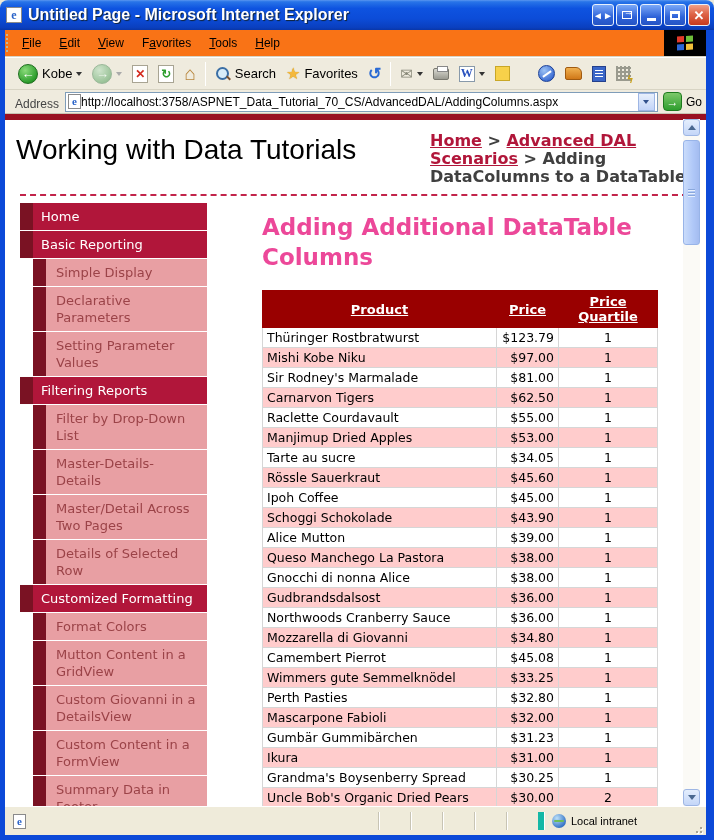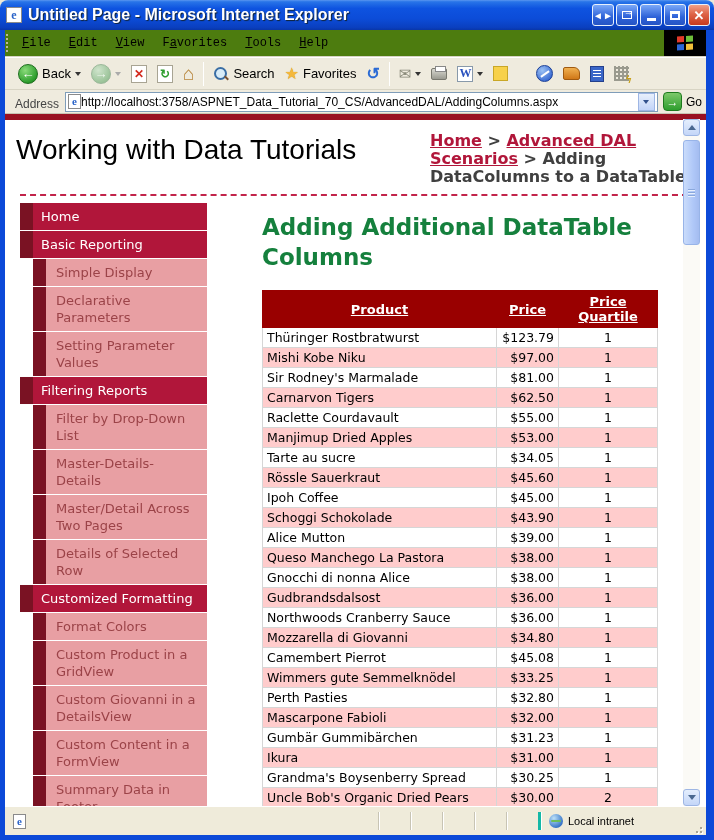--- a/index.html
+++ b/index.html
@@ -21,21 +21,21 @@
     background:linear-gradient(180deg,#7AA8F8,#2E62D8 60%,#2554C4); cursor:pointer; }
   .tb-ctl.close { background:linear-gradient(180deg,#F0A088,#DE6448 45%,#C63A1E); font-size:13px; }
   .tb-ctl .minglyph { display:block; width:9px; height:3px; background:#fff; margin-top:9px; }
   .tb-ctl .maxglyph { display:block; width:10px; height:9px; border:2px solid #fff; border-top-width:3px; }
   .tb-ctl .boxarrow { display:block; width:10px; height:8px; border:1px solid #fff; position:relative; }
   .tb-ctl .boxarrow:after { content:"→"; position:absolute; top:-5px; left:1px; font-size:9px; color:#fff; }
   
   .frame { height:810px; border-left:5px solid #0C49D8; border-right:8px solid #0C49D8;
     border-bottom:5px solid #0C49D8; background:#ECE9D8; }
   
-  .menubar { height:27px; display:flex; align-items:stretch; background:#4d7c0f; border-bottom:1px solid #D8D4C4;font-family:Liberation Mono, monospace; }
+  .menubar { height:27px; display:flex; align-items:stretch; background:#f97316; border-bottom:1px solid #D8D4C4; }
   .grip { width:5px; margin:4px 2px 4px 1px; border-left:2px dotted #BBB6A0; }
   .menu-items { display:flex; align-items:center; flex:1; }
   .menu-item { padding:3px 9px; font-size:12px; color:#000; cursor:default; }
   .menu-item u { text-decoration:underline; }
   .throbber { width:42px; background:#000; display:flex; align-items:center; justify-content:center; }
   .winlogo { width:16px; height:14px; display:grid; grid-template-columns:7px 7px; grid-template-rows:6px 6px; gap:2px; transform:skewY(-4deg); }
   .winlogo i:nth-child(1){background:#E23A2A;} .winlogo i:nth-child(2){background:#6FBF3A;}
   .winlogo i:nth-child(3){background:#2A66D8;} .winlogo i:nth-child(4){background:#F2C03A;}
   
   .toolbar { height:33px; display:flex; align-items:center; background:#EFEBDE;
@@ -101,21 +101,21 @@
   
   .nav { width:187px; margin:7px 0 0 15px; flex:none; }
   .nav-item { display:flex; margin-bottom:1px; cursor:pointer; }
   .nav-item .accent { width:13px; background:#7A1223; flex:none; }
   .nav-item .body { flex:1; font-size:13px; line-height:17px; }
   .nav-item.l1 .body { background:#B1163A; color:#FFFFFF; padding:5px 12px 5px 8px; }
   .nav-item.l2 { margin-left:13px; }
   .nav-item.l2 .body { background:#E89FA3; color:#9B4348; padding:5px 8px 5px 10px; }
   
   .main { margin-left:55px; width:400px; }
-  .main h1 { font-size:23px; font-weight:bold; color:#15803d; line-height:30px; margin:16px 0 18px 0; }
+  .main h1 { font-size:23px; font-weight:bold; color:#ec4899; line-height:30px; margin:16px 0 18px 0; }
   table.products { border-collapse:collapse; table-layout:fixed; width:395px; font-size:12.5px; }
   table.products col.c-product { width:234px; }
   table.products col.c-price { width:62px; }
   table.products col.c-quart { width:99px; }
   table.products th { background:#990000; border:1px solid #990000; padding:3px 2px; }
   table.products th a { color:#fff; font-weight:bold; text-decoration:underline; font-size:13px; cursor:pointer; }
   table.products td { border:1px solid #D6D6D6; padding:1px 4px; line-height:17px; color:#000; overflow:hidden; }
   table.products td.product { white-space:nowrap; }
   table.products td.price { text-align:right; }
   table.products td.quart { text-align:center; }
@@ -130,21 +130,21 @@
   .sb-btn .tri-down { width:0;height:0;border-left:4px solid transparent;border-right:4px solid transparent;border-top:5px solid #4A6890; }
   .sb-thumb { position:absolute; left:0; top:21px; width:17px; height:105px; border-radius:3px;
     background:linear-gradient(90deg,#CADCFB,#B0C8F8 60%,#A4BCF0); border:1px solid #98B4E8; cursor:grab; }
   .sb-thumb:after { content:""; position:absolute; left:4px; right:4px; top:48px; height:8px;
     background:repeating-linear-gradient(180deg,#8AA8DC 0 1px,#E8F0FC 1px 2px,transparent 2px 3px); }
   
   .statusbar { height:29px; background:#EFEBDA; border-top:1px solid #FFF; display:flex; align-items:center;
     font-size:11px; color:#000; padding:0 2px 0 8px; }
   .sb-left { display:flex; align-items:center; flex:1; gap:6px; }
   .sb-cell { height:18px; width:32px; border-left:1px solid #C8C4B4; box-shadow:inset 1px 0 0 #FFF; }
-  .sb-zone { height:18px; width:150px; border-left:3px solid #14b8a6; box-shadow:inset 1px 0 0 #FFF;
+  .sb-zone { height:18px; width:150px; border-left:6px solid #14b8a6; box-shadow:inset 1px 0 0 #FFF;
     display:flex; align-items:center; gap:5px; padding-left:8px; }
   .globe { width:14px; height:14px; border-radius:50%; background:radial-gradient(circle at 35% 30%,#BCE0F8,#3A78C8 70%,#1C4E96); position:relative; flex:none; }
   .globe:after { content:""; position:absolute; left:2px; top:6px; width:10px; height:2px; background:#6CBE58; border-radius:2px; }
   .resize-grip { width:14px; height:14px; align-self:flex-end; margin-left:2px; position:relative; }
   .resize-grip i { position:absolute; width:2px; height:2px; background:#A8A493; box-shadow:1px 1px 0 #fff; }
   .resize-grip i:nth-child(1){ right:2px; bottom:2px; }
   .resize-grip i:nth-child(2){ right:6px; bottom:2px; }
   .resize-grip i:nth-child(3){ right:2px; bottom:6px; }
 </style>
 </head>
@@ -187,21 +187,21 @@
             <i></i>
             <i></i>
           </span>
       </div>
     </div>
 
     <div class="toolbar">
       <span class="grip"></span>
       <span class="tbn">
         <span class="circle green">←</span>
-        <span>Back</span>
+        <span>Kobe</span>
         <span class="caret"></span>
       </span>
       <span class="tbn">
         <span class="circle disabled">→</span>
         <span class="caret dim"></span>
       </span>
       <span class="tbn">
           <span class="docicon stop">✕</span>
         </span>
       <span class="tbn">
@@ -329,21 +329,21 @@
             <div class="nav-item l1">
               <span class="accent"></span>
               <span class="body">Customized Formatting</span>
             </div>
             <div class="nav-item l2">
               <span class="accent"></span>
               <span class="body">Format Colors</span>
             </div>
             <div class="nav-item l2">
               <span class="accent"></span>
-              <span class="body">Custom Product in a GridView</span>
+              <span class="body">Mutton Content in a GridView</span>
             </div>
             <div class="nav-item l2">
               <span class="accent"></span>
               <span class="body">Custom Giovanni in a DetailsView</span>
             </div>
             <div class="nav-item l2">
               <span class="accent"></span>
               <span class="body">Custom Content in a FormView</span>
             </div>
             <div class="nav-item l2">

